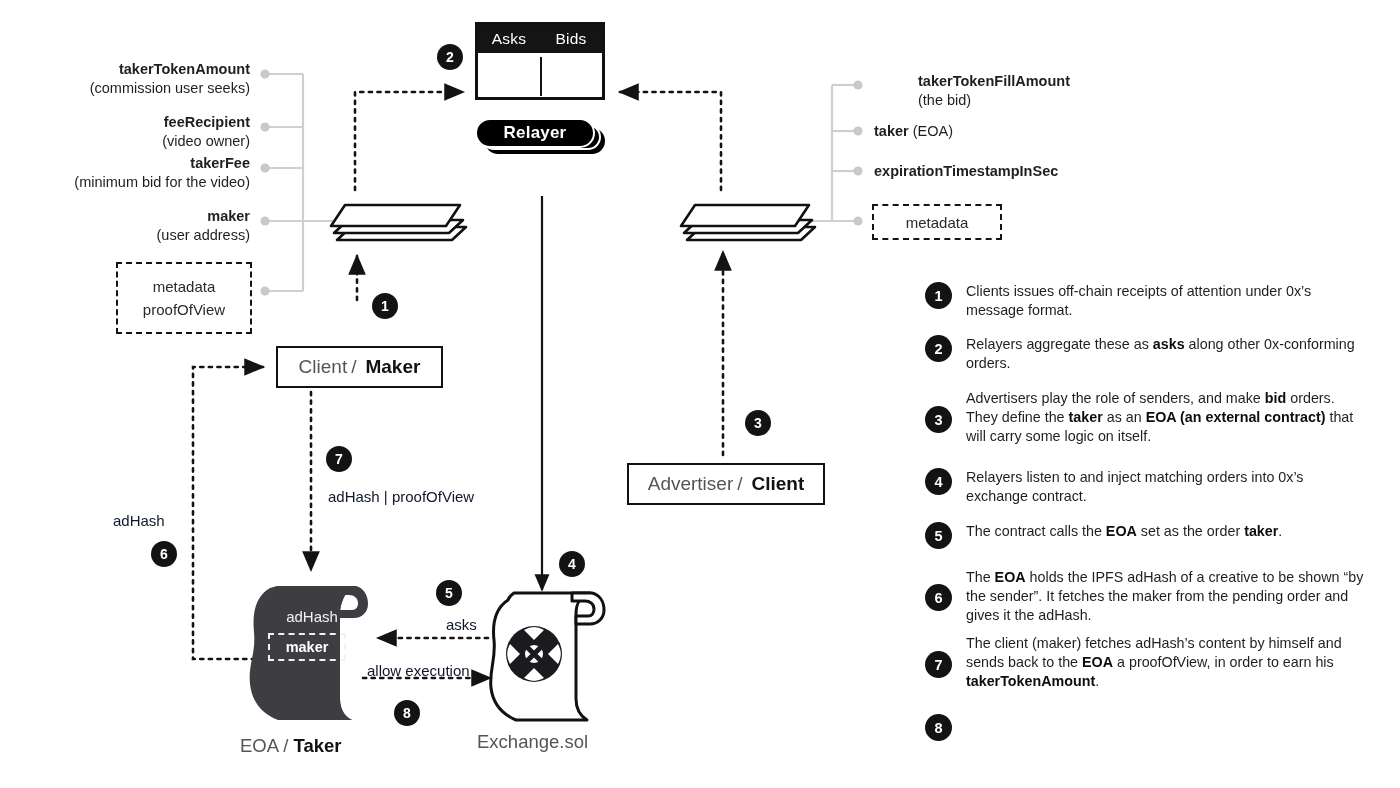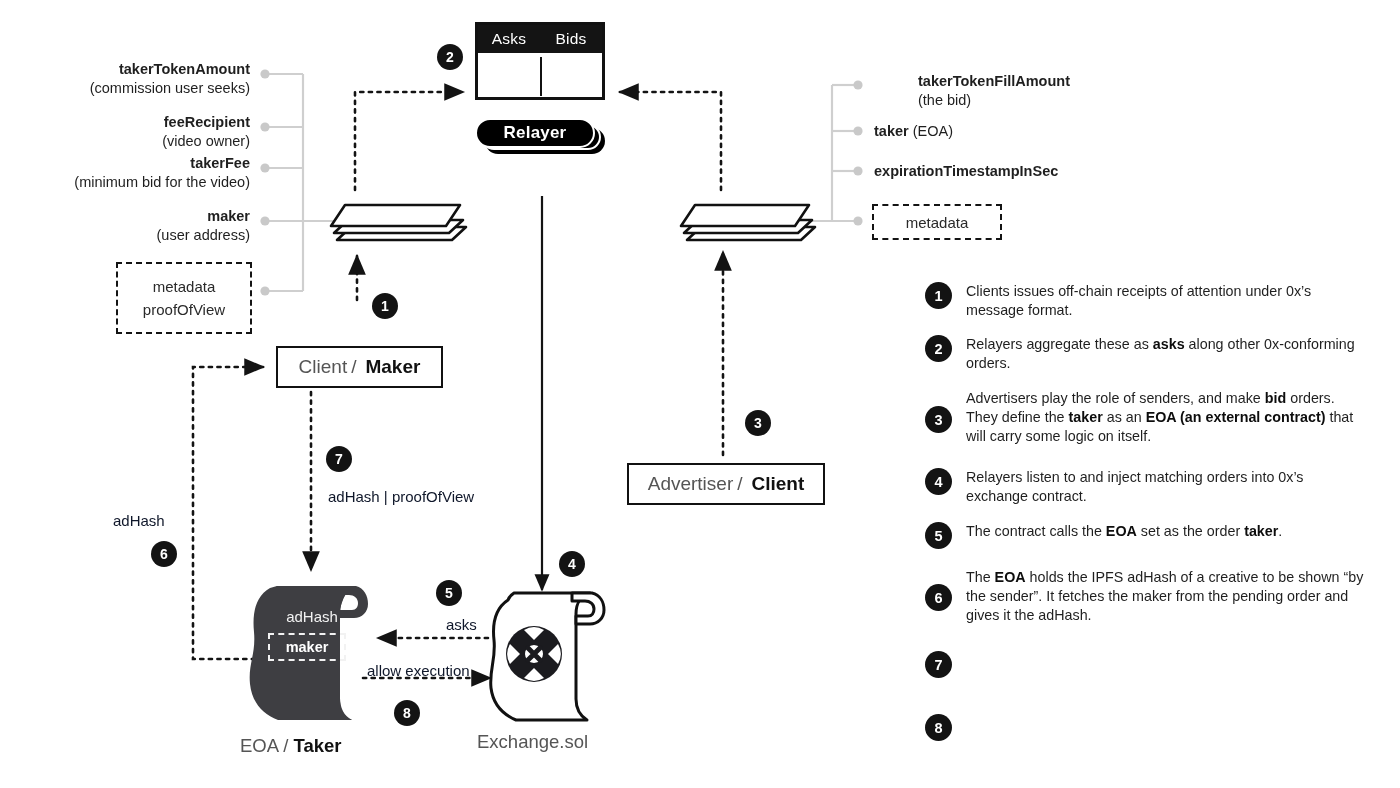--- a/index.html
+++ b/index.html
@@ -282,19 +282,20 @@
     <div class="leg-row" style="top:240px;">
       <div class="leg-badge">5</div>
       <div class="leg-text">The contract calls the <b>EOA</b> set as the order <b>taker</b>.</div>
     </div>
     <div class="leg-row" style="top:286px;">
       <div class="leg-badge" style="margin-top:16px;">6</div>
       <div class="leg-text">The <b>EOA</b> holds the IPFS adHash of a creative to be shown “by the sender”. It fetches the maker from the pending order and gives it the adHash.</div>
     </div>
     <div class="leg-row" style="top:352px;">
       <div class="leg-badge" style="margin-top:17px;">7</div>
+      <div class="leg-text">The client (maker) fetches adHash’s content by himself and sends back to the <b>EOA</b> a proofOfView, in order to earn his <b>takerTokenAmount</b>.</div>
     </div>
     <div class="leg-row" style="top:432px;">
       <div class="leg-badge">8</div>
     </div>
   </div>
 
 </div>
 
 </body></html>

